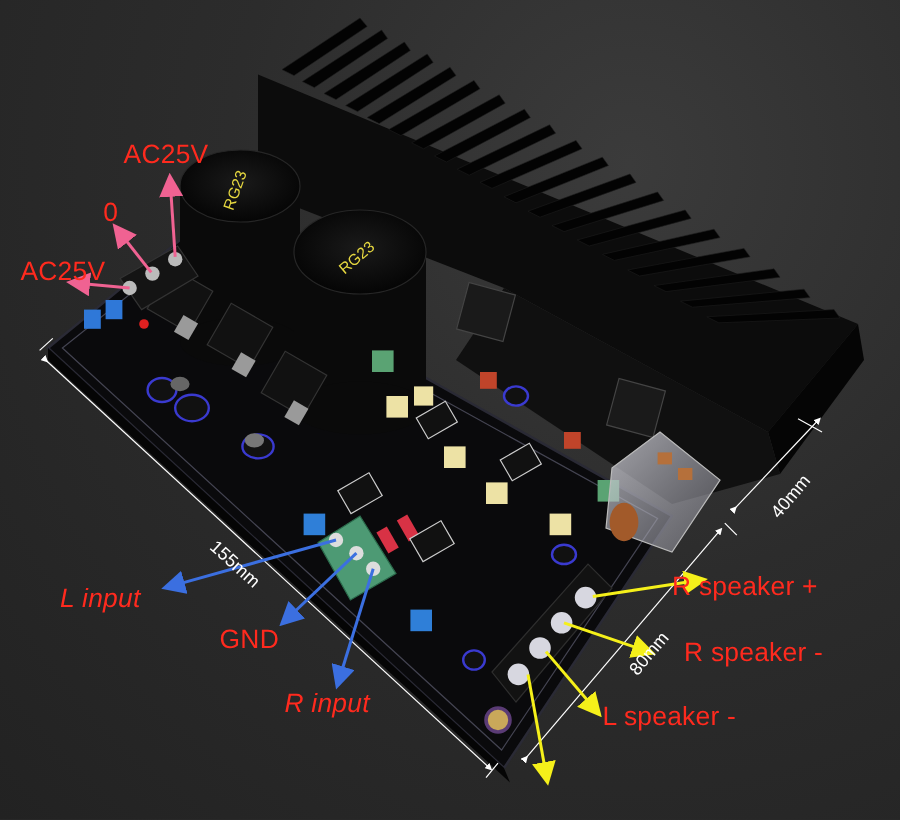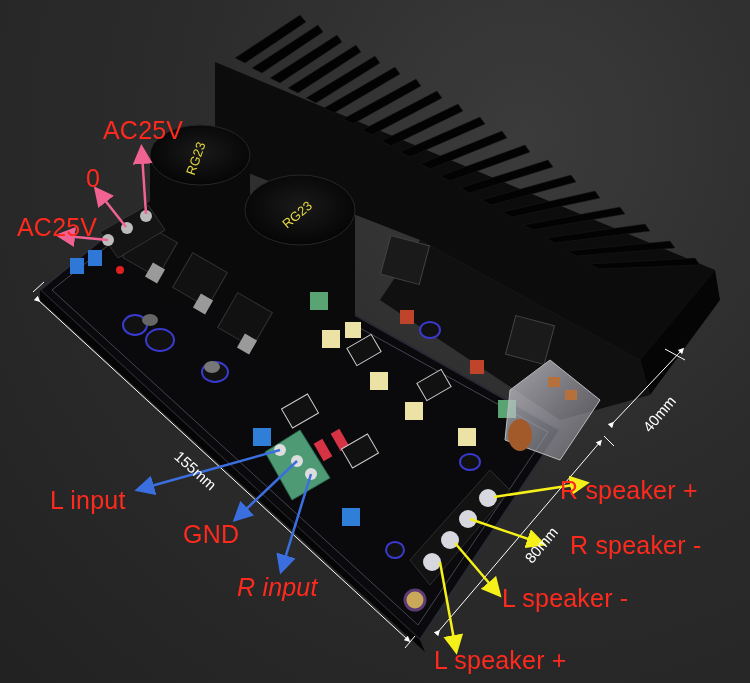--- a/index.html
+++ b/index.html
@@ -1,19 +1,19 @@
 <!DOCTYPE html>
 <html><head>
 <meta charset="utf-8">
 <style>
   html, body { margin:0; padding:0; }
   body { width:750px; height:683px; overflow:hidden; background:#2a2a2a; font-family:"Liberation Sans", sans-serif; }
   #stage { position:relative; width:750px; height:683px; background:radial-gradient(ellipse at 70% 20%, #3b3b3b 0%, #2c2c2c 45%, #222 100%); overflow:hidden; }
   svg.scene { position:absolute; left:0; top:0; }
-  .label { position:absolute; color:#ff2a1e; font-size:25px; line-height:1; white-space:nowrap; letter-spacing:0.2px; }
+  .label { position:absolute; color:#ff2a1e; font-size:22px; line-height:1; white-space:nowrap; letter-spacing:0.2px; }
   .dim { position:absolute; color:#ffffff; font-size:15px; line-height:1; white-space:nowrap; transform-origin:left top; }
 </style>
 </head>
 <body>
 
 <div id="stage">
   <svg class="scene" width="750" height="683" viewBox="0 0 750 683">
     <defs>
       <marker id="mPink" markerWidth="8" markerHeight="8" refX="4" refY="4" orient="auto">
           <path d="M0,0 L8,4 L0,8 z" fill="#f06292"></path>
@@ -195,25 +195,24 @@
       <line x1="470" y1="519" x2="537" y2="542" marker-end="url(#mYel)"></line>
       <line x1="455" y1="543" x2="495" y2="590" marker-end="url(#mYel)"></line>
       <line x1="440" y1="562" x2="455" y2="645" marker-end="url(#mYel)"></line>
     </g>
   </svg>
 
   <div class="label" style="left:103px;top:118px;">AC25V</div>
   <div class="label" style="left:86px;top:166px;">0</div>
   <div class="label" style="left:17px;top:215px;">AC25V</div>
 
-  <div class="label" style="left:50px;top:488px;">L input</div>
+  <div class="label" style="left:50px;top:488px;font-style:italic;">L input</div>
   <div class="label" style="left:183px;top:522px;">GND</div>
   <div class="label" style="left:237px;top:575px;font-style:italic;">R input</div>
 
   <div class="label" style="left:560px;top:478px;">R speaker +</div>
   <div class="label" style="left:538px;top:533px;margin-left:32px;">R speaker -</div>
   <div class="label" style="left:502px;top:586px;text-align:right;">L speaker -</div>
-  <div class="label" style="left:434px;top:648px;">L speaker +</div>
 
   <div class="dim" style="left:182px;top:448px;transform:rotate(42deg);">155mm</div>
   <div class="dim" style="left:522px;top:556px;transform:rotate(-50deg);">80mm</div>
   <div class="dim" style="left:640px;top:425px;transform:rotate(-50deg);">40mm</div>
 </div>
 
 </body></html>

